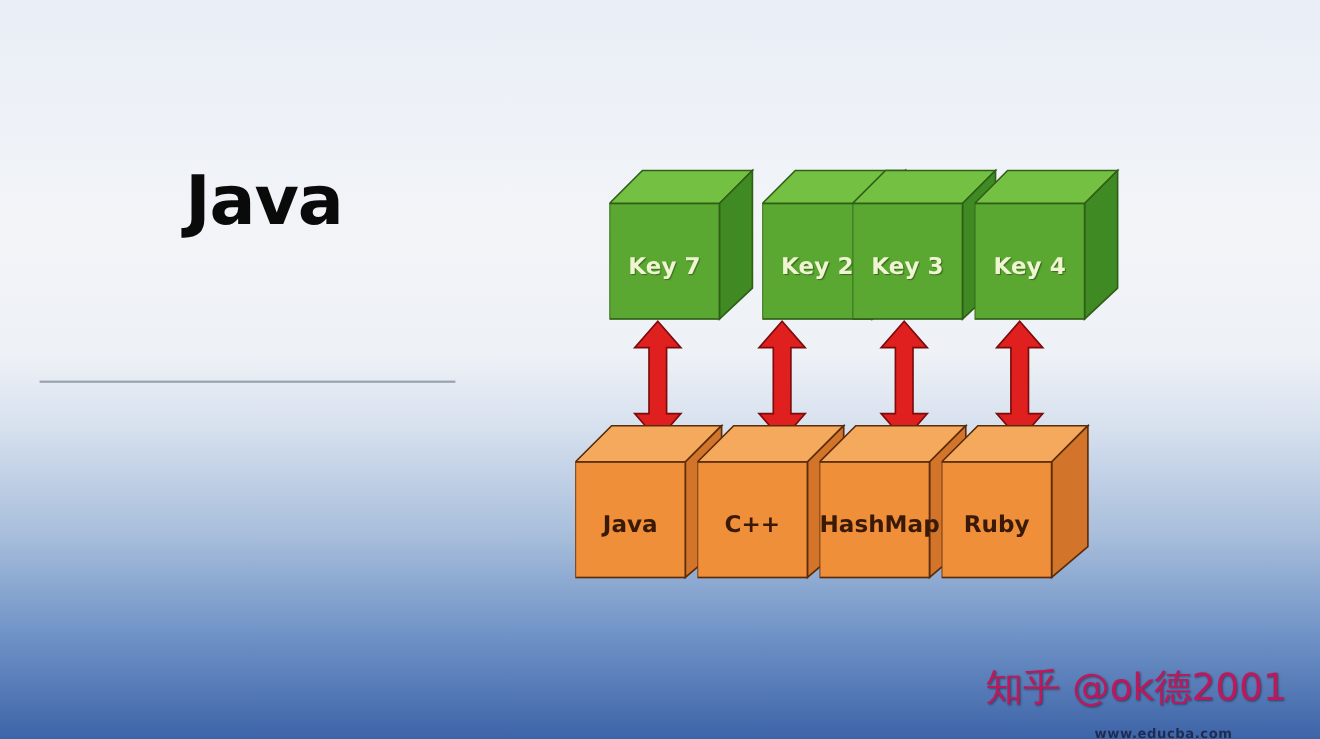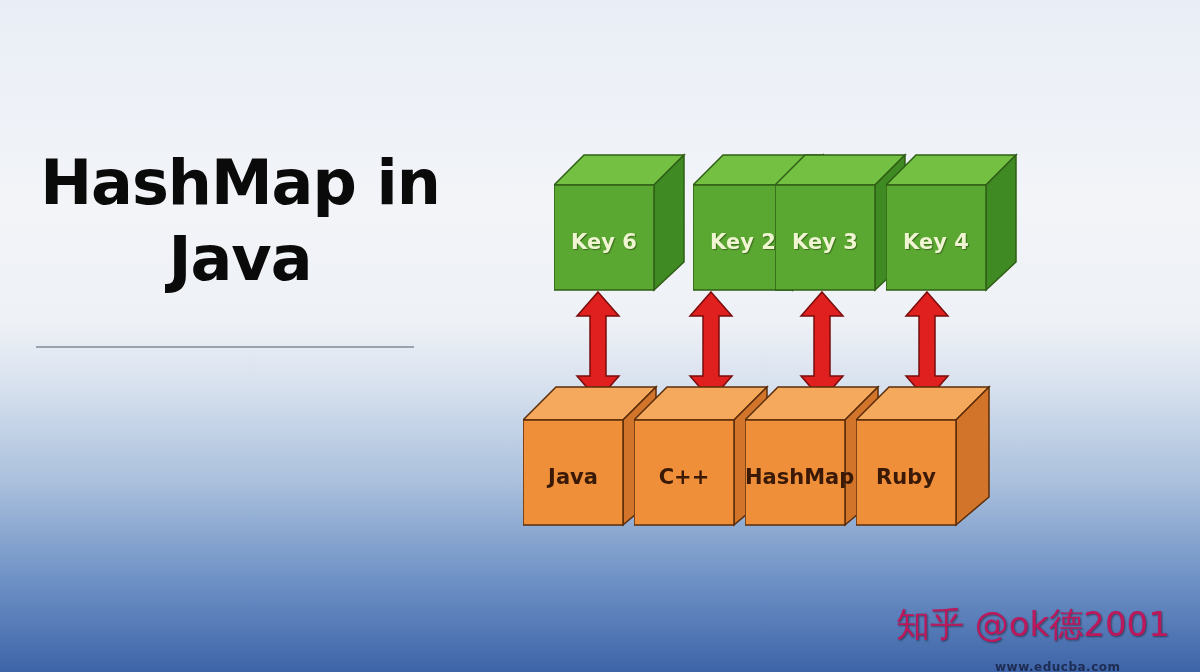--- a/index.html
+++ b/index.html
@@ -36,32 +36,31 @@
     position:absolute; left:995px; top:660px; font-size:12px; color:#1d2c52;
     font-family: "DejaVu Sans", sans-serif; font-weight:bold; letter-spacing:0.5px;
   }
 </style>
 </head>
 <body>
 
 <div>
 
   <div class="title">
-    <span class="title-line">HashMap in</span>
     <span class="title-line">Java</span>
   </div>
   <div class="rule"></div>
 
   <div class="cube key" style="left:554px; top:152px; width:135px; height:140px;">
     <svg width="135" height="140">
       <polygon points="0,33 30,3 130,3 100,33" fill="#74c043" stroke="#2f5f16" stroke-width="1.5"></polygon>
       <polygon points="100,33 130,3 130,110 100,138" fill="#3f8a22" stroke="#2f5f16" stroke-width="1.5"></polygon>
       <rect x="0" y="33" width="100" height="105" fill="#5aa832" stroke="#2f5f16" stroke-width="1.5"></rect>
     </svg>
-    <div class="label">Key 6</div>
+    <div class="label">Key 7</div>
   </div>
   <div class="cube key" style="left:665px; top:152px; width:135px; height:140px;margin-left:28px;">
     <svg width="135" height="140">
       <polygon points="0,33 30,3 130,3 100,33" fill="#74c043" stroke="#2f5f16" stroke-width="1.5"></polygon>
       <polygon points="100,33 130,3 130,110 100,138" fill="#3f8a22" stroke="#2f5f16" stroke-width="1.5"></polygon>
       <rect x="0" y="33" width="100" height="105" fill="#5aa832" stroke="#2f5f16" stroke-width="1.5"></rect>
     </svg>
     <div class="label">Key 2</div>
   </div>
   <div class="cube key" style="left:775px; top:152px; width:135px; height:140px;">

